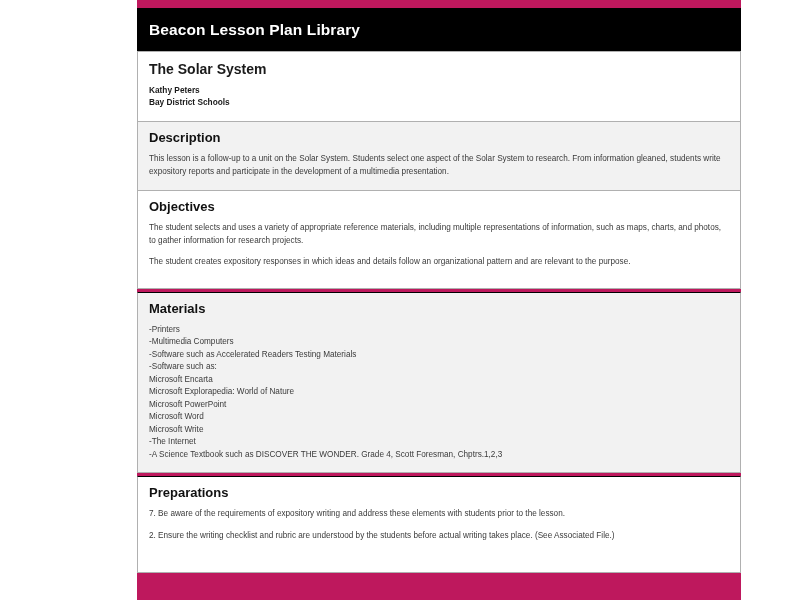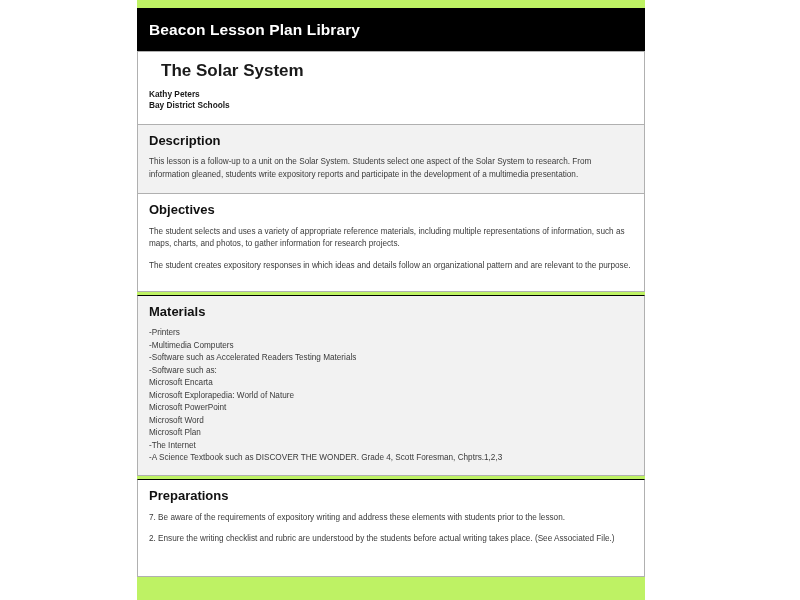--- a/index.html
+++ b/index.html
@@ -9,23 +9,23 @@
     height: 600px;
     background: #ffffff;
     font-family: "Liberation Sans", sans-serif;
     overflow: hidden;
   }
 
   #page {
     position: absolute;
     left: 137px;
     top: 0px;
-    width: 508px;
+    width: 604px;
     height: 600px;
-    background: #bef264;
+    background: #be185d;
     overflow: hidden;
   }
 
   
   .masthead {
     margin-top: 8px;
     height: 43px;
     background: #000000;
     display: flex;
     align-items: center;
@@ -53,24 +53,24 @@
   }
   .block.shaded {
     background: #f2f2f2;
   }
   .block.spaced {
     margin-top: 3px;
     border-top: 1px solid #000000;
   }
 
   .doc-title {
-    font-size: 17px;
+    font-size: 14px;
     font-weight: bold;
     color: #1a1a1a;
-    margin: 0 0 8px 12px;
+    margin: 0 0 8px 0;
     line-height: 1.1;
   }
   .byline {
     font-size: 8.3px;
     font-weight: bold;
     color: #1a1a1a;
     line-height: 1.35;
   }
 
   .section-heading {
@@ -138,21 +138,21 @@
     <div class="section-heading">Materials</div>
     <div>
       <div class="list-line">-Printers</div>
       <div class="list-line">-Multimedia Computers</div>
       <div class="list-line">-Software such as Accelerated Readers Testing Materials</div>
       <div class="list-line">-Software such as:</div>
       <div class="list-line">Microsoft Encarta</div>
       <div class="list-line">Microsoft Explorapedia: World of Nature</div>
       <div class="list-line">Microsoft PowerPoint</div>
       <div class="list-line">Microsoft Word</div>
-      <div class="list-line">Microsoft Plan</div>
+      <div class="list-line">Microsoft Write</div>
       <div class="list-line">-The Internet</div>
       <div class="list-line">-A Science Textbook such as DISCOVER THE WONDER. Grade 4, Scott Foresman, Chptrs.1,2,3</div>
     </div>
   </div>
 
   <div class="block spaced prep-block">
     <div class="section-heading">Preparations</div>
     <p class="para">7. Be aware of the requirements of expository writing and address these elements with students prior to the lesson.</p>
     <p class="para">2. Ensure the writing checklist and rubric are understood by the students before actual writing takes place. (See Associated File.)</p>
   </div>

